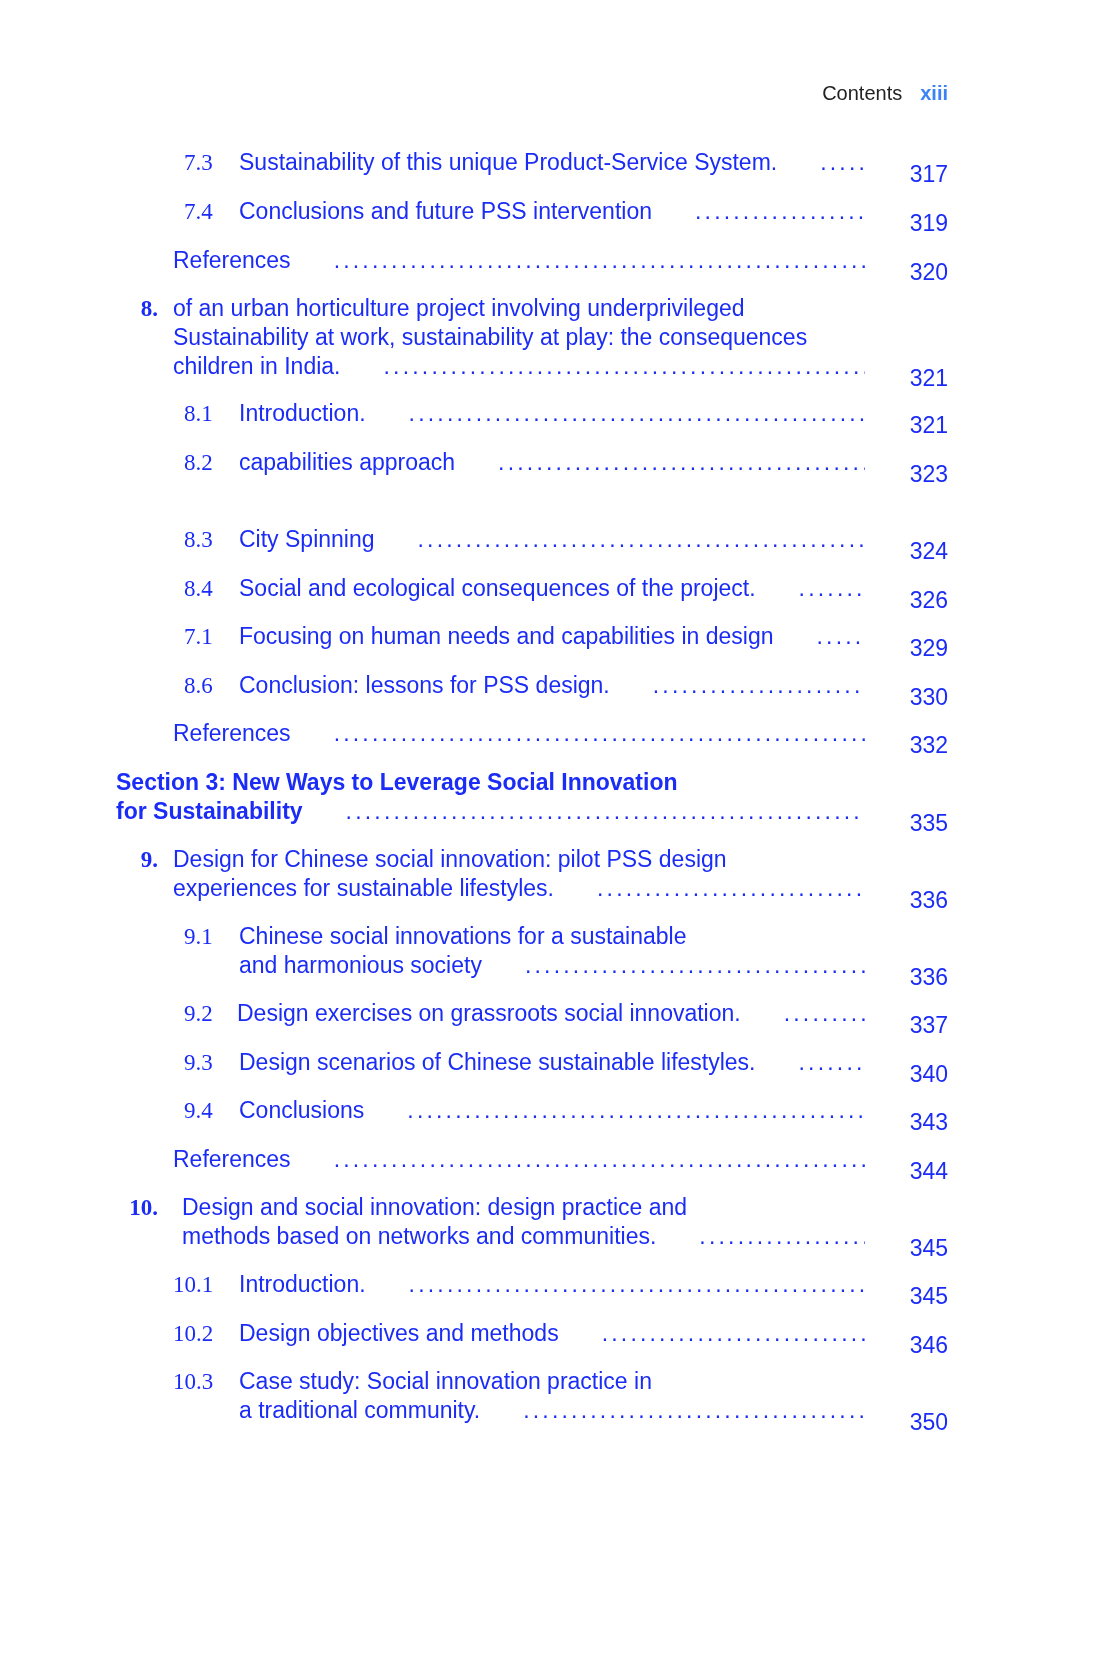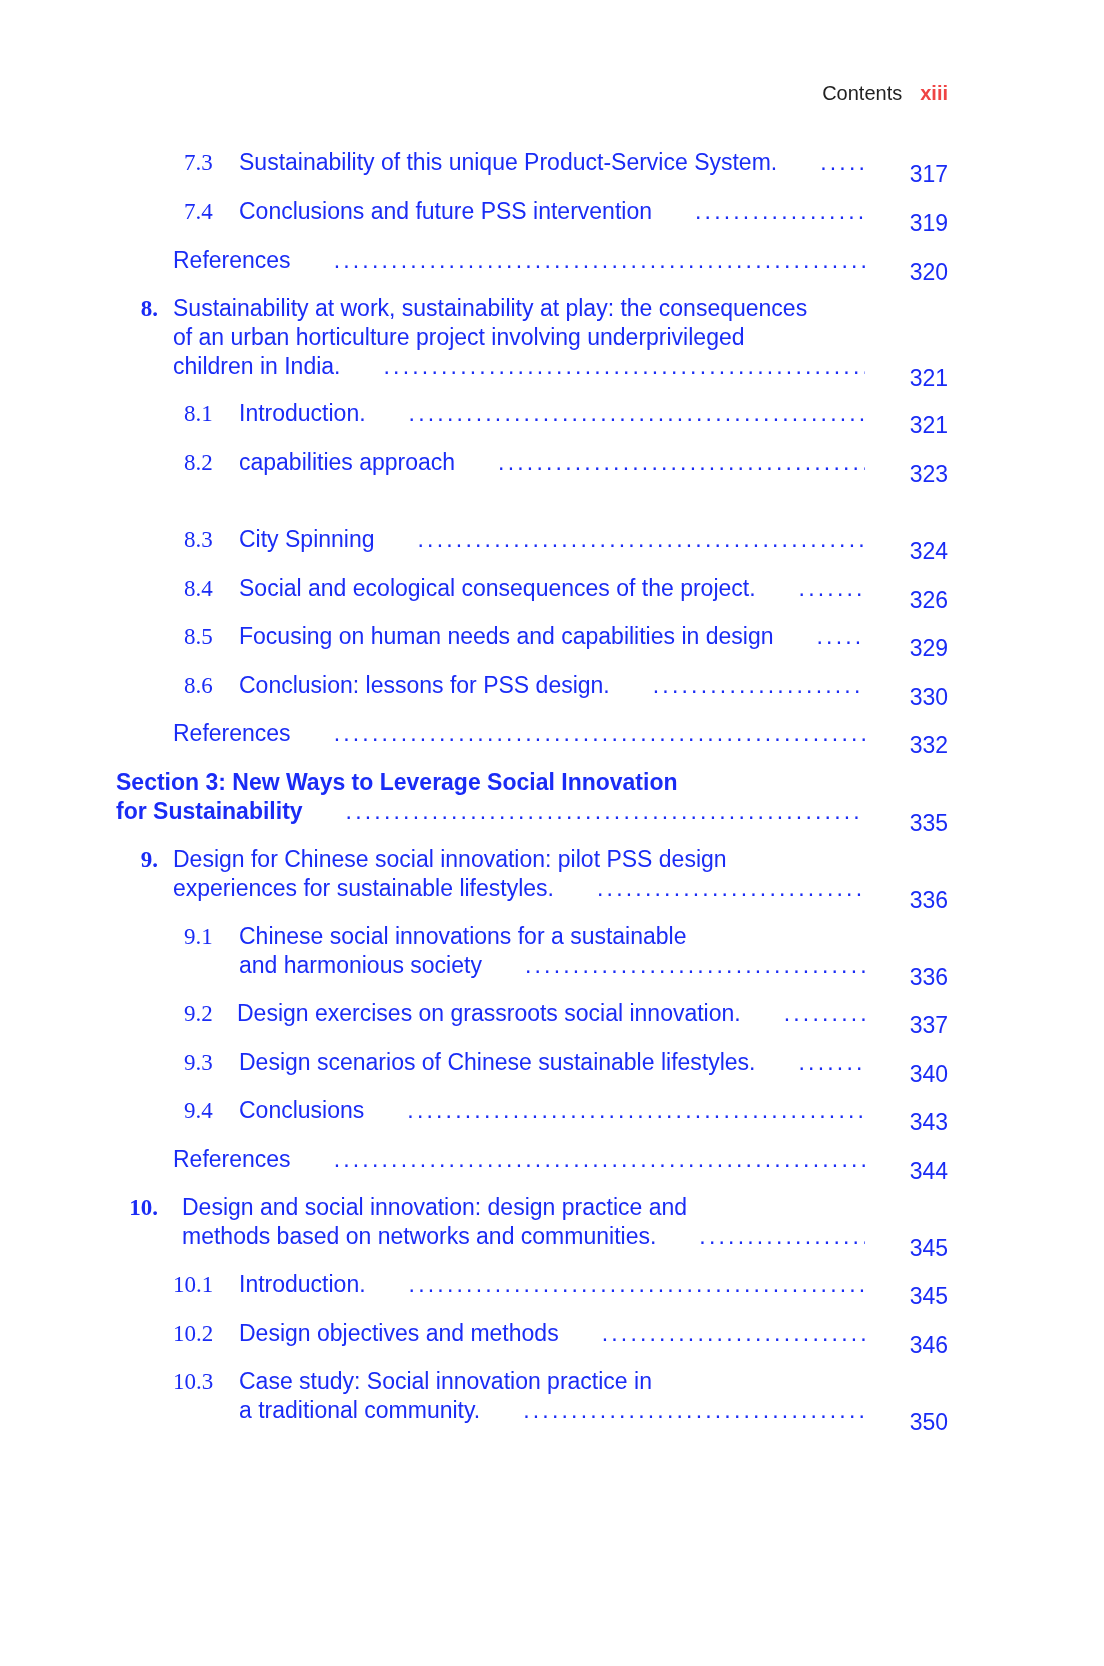--- a/index.html
+++ b/index.html
@@ -1,19 +1,19 @@
 <!DOCTYPE html>
 <html><head>
   <meta charset="utf-8">
   <style>
     html, body { margin: 0; padding: 0; background: #ffffff; }
     body { width: 1104px; height: 1666px; position: relative; overflow: hidden;
            font-family: "Liberation Sans", sans-serif; color: #1a2cf5; }
     .running-head { position: absolute; top: 82px; right: 156px; font-size: 20px; color: #222; }
-    .running-head .folio { font-weight: bold; margin-left: 18px; color: #ef4444; }
+    .running-head .folio { font-weight: bold; margin-left: 18px; color: #3b82f6; }
     .toc { position: absolute; left: 0; top: 0; width: 1104px; }
     .entry { position: absolute; left: 0; width: 1104px; font-size: 23px; line-height: 29px; }
     .num { position: absolute; font-family: Liberation Serif, serif; }
     .num.chap { font-weight: bold; text-align: right; width: 50px; }
     .title-block { position: absolute; right: 156px; }
     .line { display: flex; white-space: nowrap; gap: 39px; }
     .line .txt { flex: 0 0 auto; }
     .line .dots { flex: 1 1 auto; overflow: hidden; margin: 0 6px 0 4px; letter-spacing: 3.4px; }
     .line .dots::before { content: ". . . . . . . . . . . . . . . . . . . . . . . . . . . . . . . . . . . . . . . . . . . . . . . . . . . . . . . . . . . . . . . . . . . . . . . . . . . . . . . . . . . . . . . . . . . . . . . . . . . . . . . . . . . . . . . . . . . . . . . . . . . . . . . . ."; letter-spacing: -1.6px; }
     .line .page { flex: 0 0 auto; margin-top: 12px; }
@@ -57,24 +57,24 @@
           <span class="dots"></span>
           <span class="page">320</span>
         </div>
     </div>
   </div>
 
   <div class="entry" style="top:294px">
     <span class="num chap" style="left:108px">8.</span>
     <div class="title-block" style="left:173px">
       <div class="line">
+          <span class="txt">of an urban horticulture project involving underprivileged</span>
+        </div>
+      <div class="line">
           <span class="txt">Sustainability at work, sustainability at play: the consequences</span>
-        </div>
-      <div class="line">
-          <span class="txt">of an urban horticulture project involving underprivileged</span>
         </div>
       <div class="line">
           <span class="txt">children in India.</span>
           <span class="dots"></span>
           <span class="page">321</span>
         </div>
     </div>
   </div>
 
   <div class="entry" style="top:399px">
@@ -115,21 +115,21 @@
     <div class="title-block" style="left:239px">
       <div class="line">
           <span class="txt">Social and ecological consequences of the project.</span>
           <span class="dots"></span>
           <span class="page">326</span>
         </div>
     </div>
   </div>
 
   <div class="entry" style="top:622px">
-    <span class="num" style="left:184px">8.5</span>
+    <span class="num" style="left:184px">7.1</span>
     <div class="title-block" style="left:239px">
       <div class="line">
           <span class="txt">Focusing on human needs and capabilities in design</span>
           <span class="dots"></span>
           <span class="page">329</span>
         </div>
     </div>
   </div>
 
   <div class="entry" style="top:671px">

